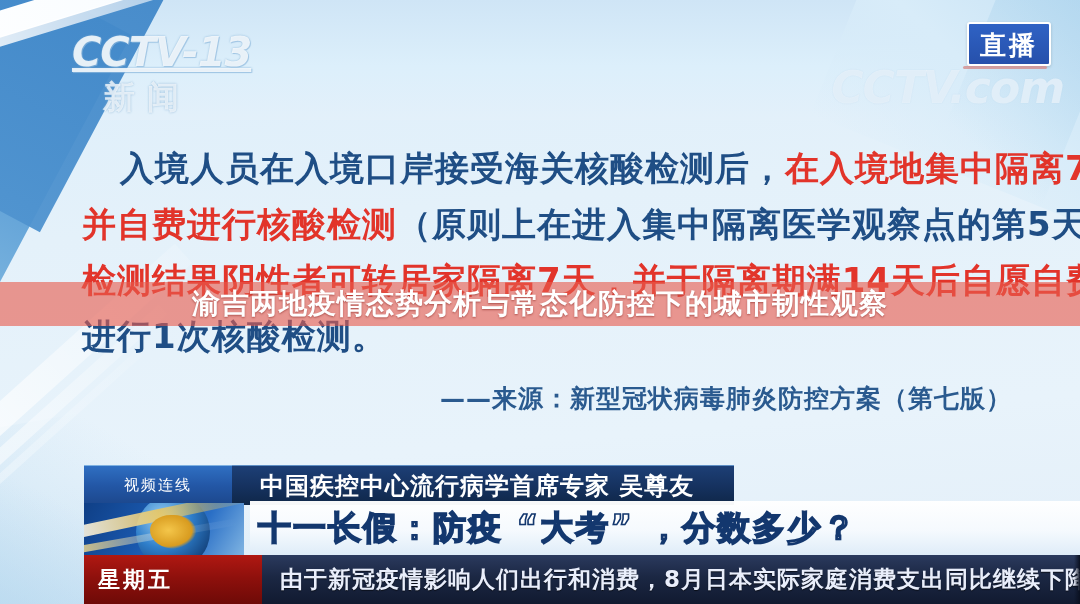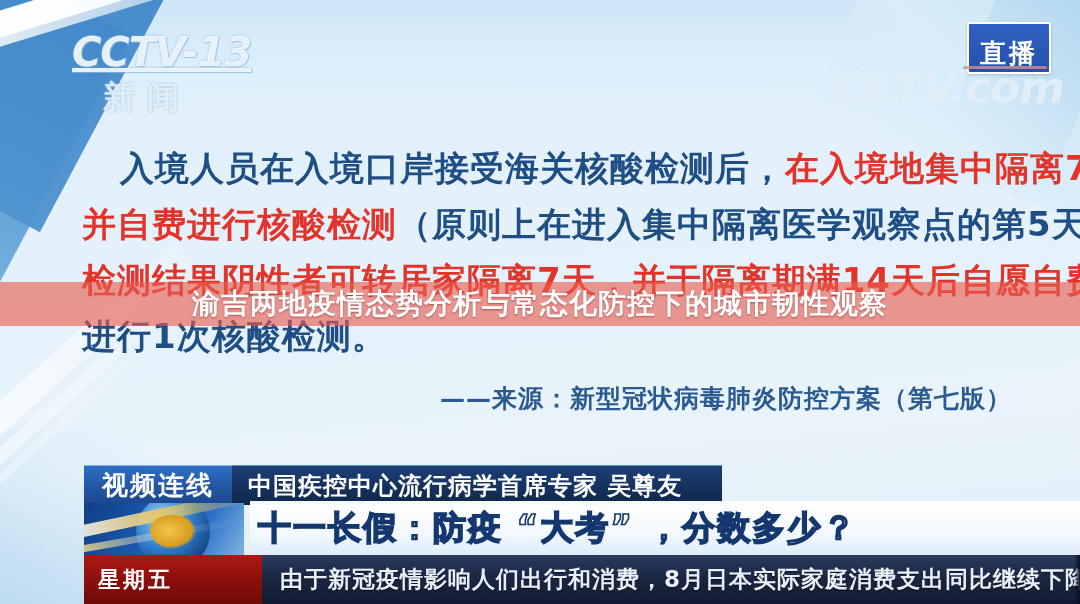--- a/index.html
+++ b/index.html
@@ -83,21 +83,21 @@
   .cctv-sub{
     margin-top:4px;text-align:center;width:150px;
     font-size:32px;font-weight:bold;letter-spacing:12px;
     color:rgba(255,255,255,.72);
     text-shadow:0 0 2px rgba(130,175,212,.9);
   }
 
   
   .live-badge{
     position:absolute;right:29px;top:22px;
-    padding:16px 11px 6px;border:2px solid #ffffff;border-radius:3px;
+    padding:8px 11px 6px;border:2px solid #ffffff;border-radius:3px;
     background:linear-gradient(180deg,#2f62c4 0%,#2650ab 100%);
     box-shadow:0 1px 3px rgba(0,0,0,.18);
   }
   .live-badge span{
     color:#fff;font-size:26px;font-weight:bold;letter-spacing:3px;line-height:1;
     display:block;
   }
   .live-underline{
     position:absolute;right:33px;top:66px;width:84px;height:3px;
     background:#d58f8f;border-radius:2px;opacity:.8;
@@ -146,23 +146,23 @@
   }
 
   
   .lower-third{position:absolute;left:84px;top:465px;width:996px;height:90px;}
   .lt-row1{display:flex;height:40px;}
   .lt-tag{
     width:148px;display:flex;align-items:center;justify-content:center;
     background:linear-gradient(180deg,#2f6fc2 0%,#2357a6 50%,#1c478c 100%);
     border-top:1px solid #7fb2e2;
   }
-  .lt-tag span{color:#fff;font-size:26px;font-weight:bold;letter-spacing:2px;}
+  .lt-tag span{color:#fff;font-size:15px;font-weight:normal;letter-spacing:2px;}
   .lt-name{
-    flex:0 0 auto;width:474px;display:flex;align-items:center;padding-left:16px;
+    flex:0 0 auto;width:474px;display:flex;align-items:center;padding-left:28px;
     background:linear-gradient(180deg,#1d3f76 0%,#15315e 55%,#102murky 100%);
     background:linear-gradient(180deg,#1d3f76 0%,#15315e 55%,#0f2748 100%);
     border-top:1px solid #5f8fc4;
   }
   .lt-name span{color:#fff;font-size:24px;font-weight:bold;letter-spacing:1px;white-space:nowrap;}
 
   .lt-row2{position:relative;height:50px;display:flex;align-items:center;}
   .globe{
     position:absolute;left:0;top:-2px;width:160px;height:52px;overflow:hidden;
     background:linear-gradient(120deg,#0f3f86 0%,#1a58ad 40%,#2a6fc6 70%,#7fb4e2 100%);

